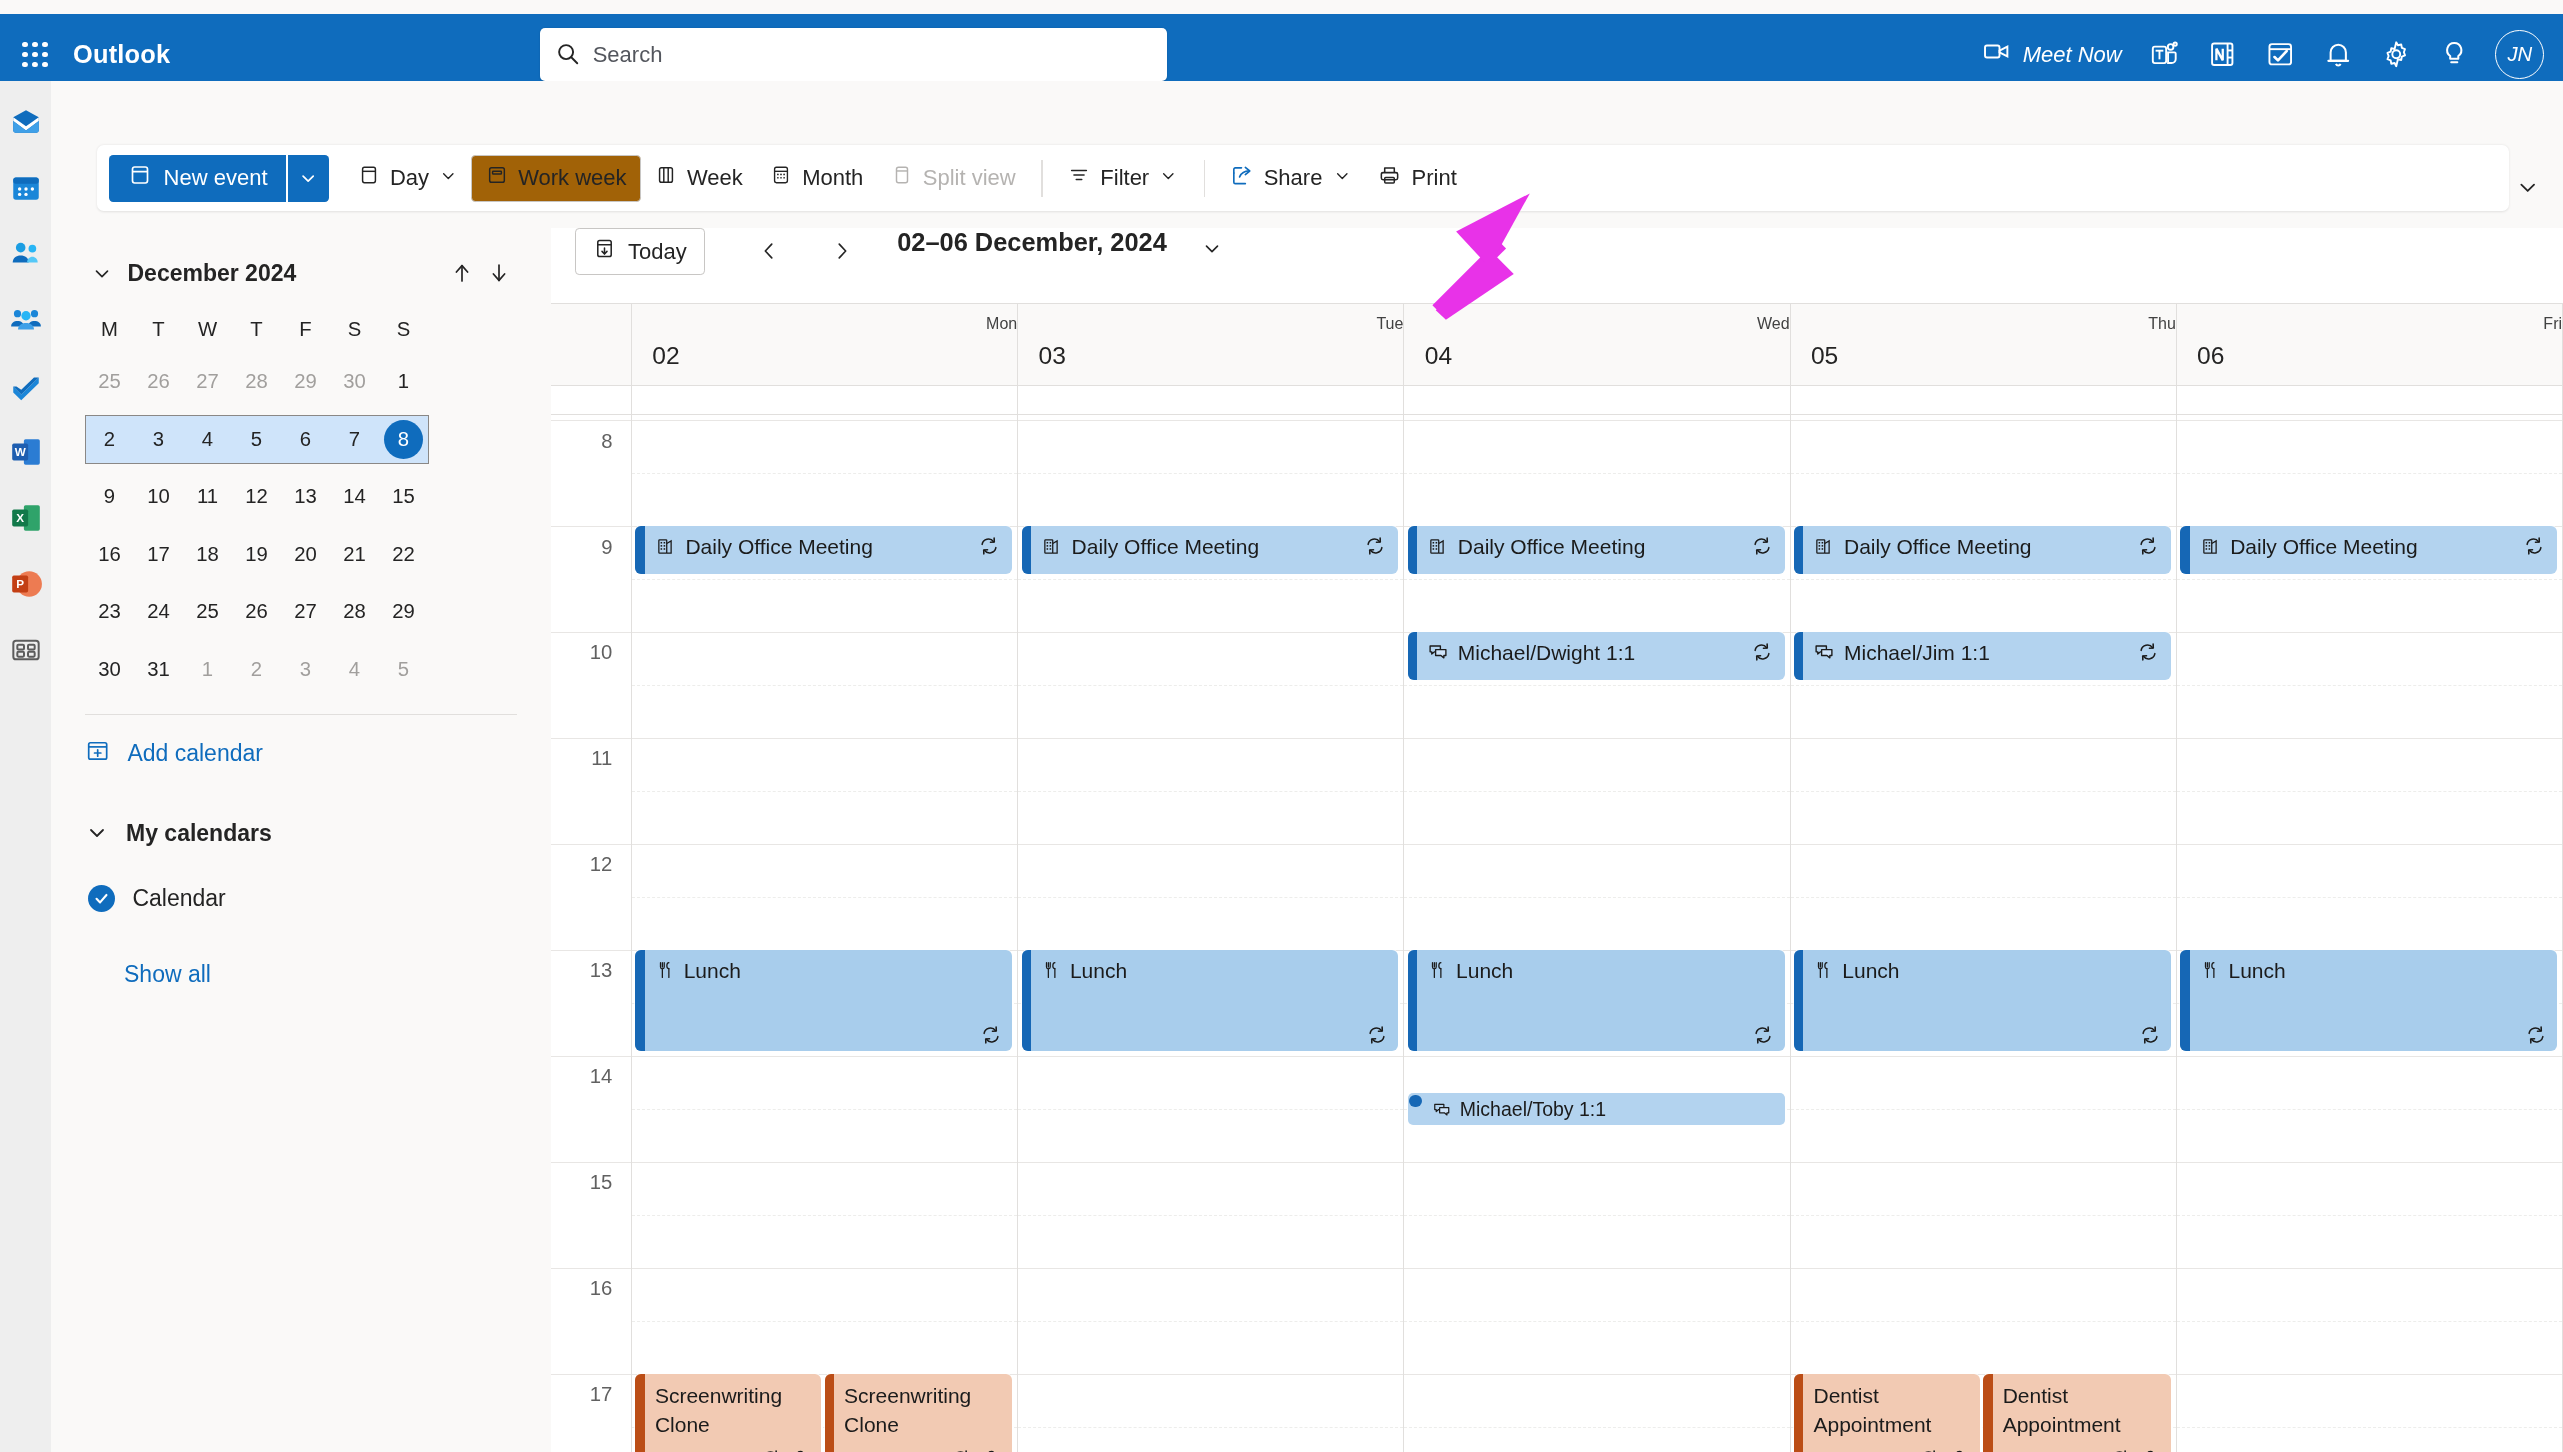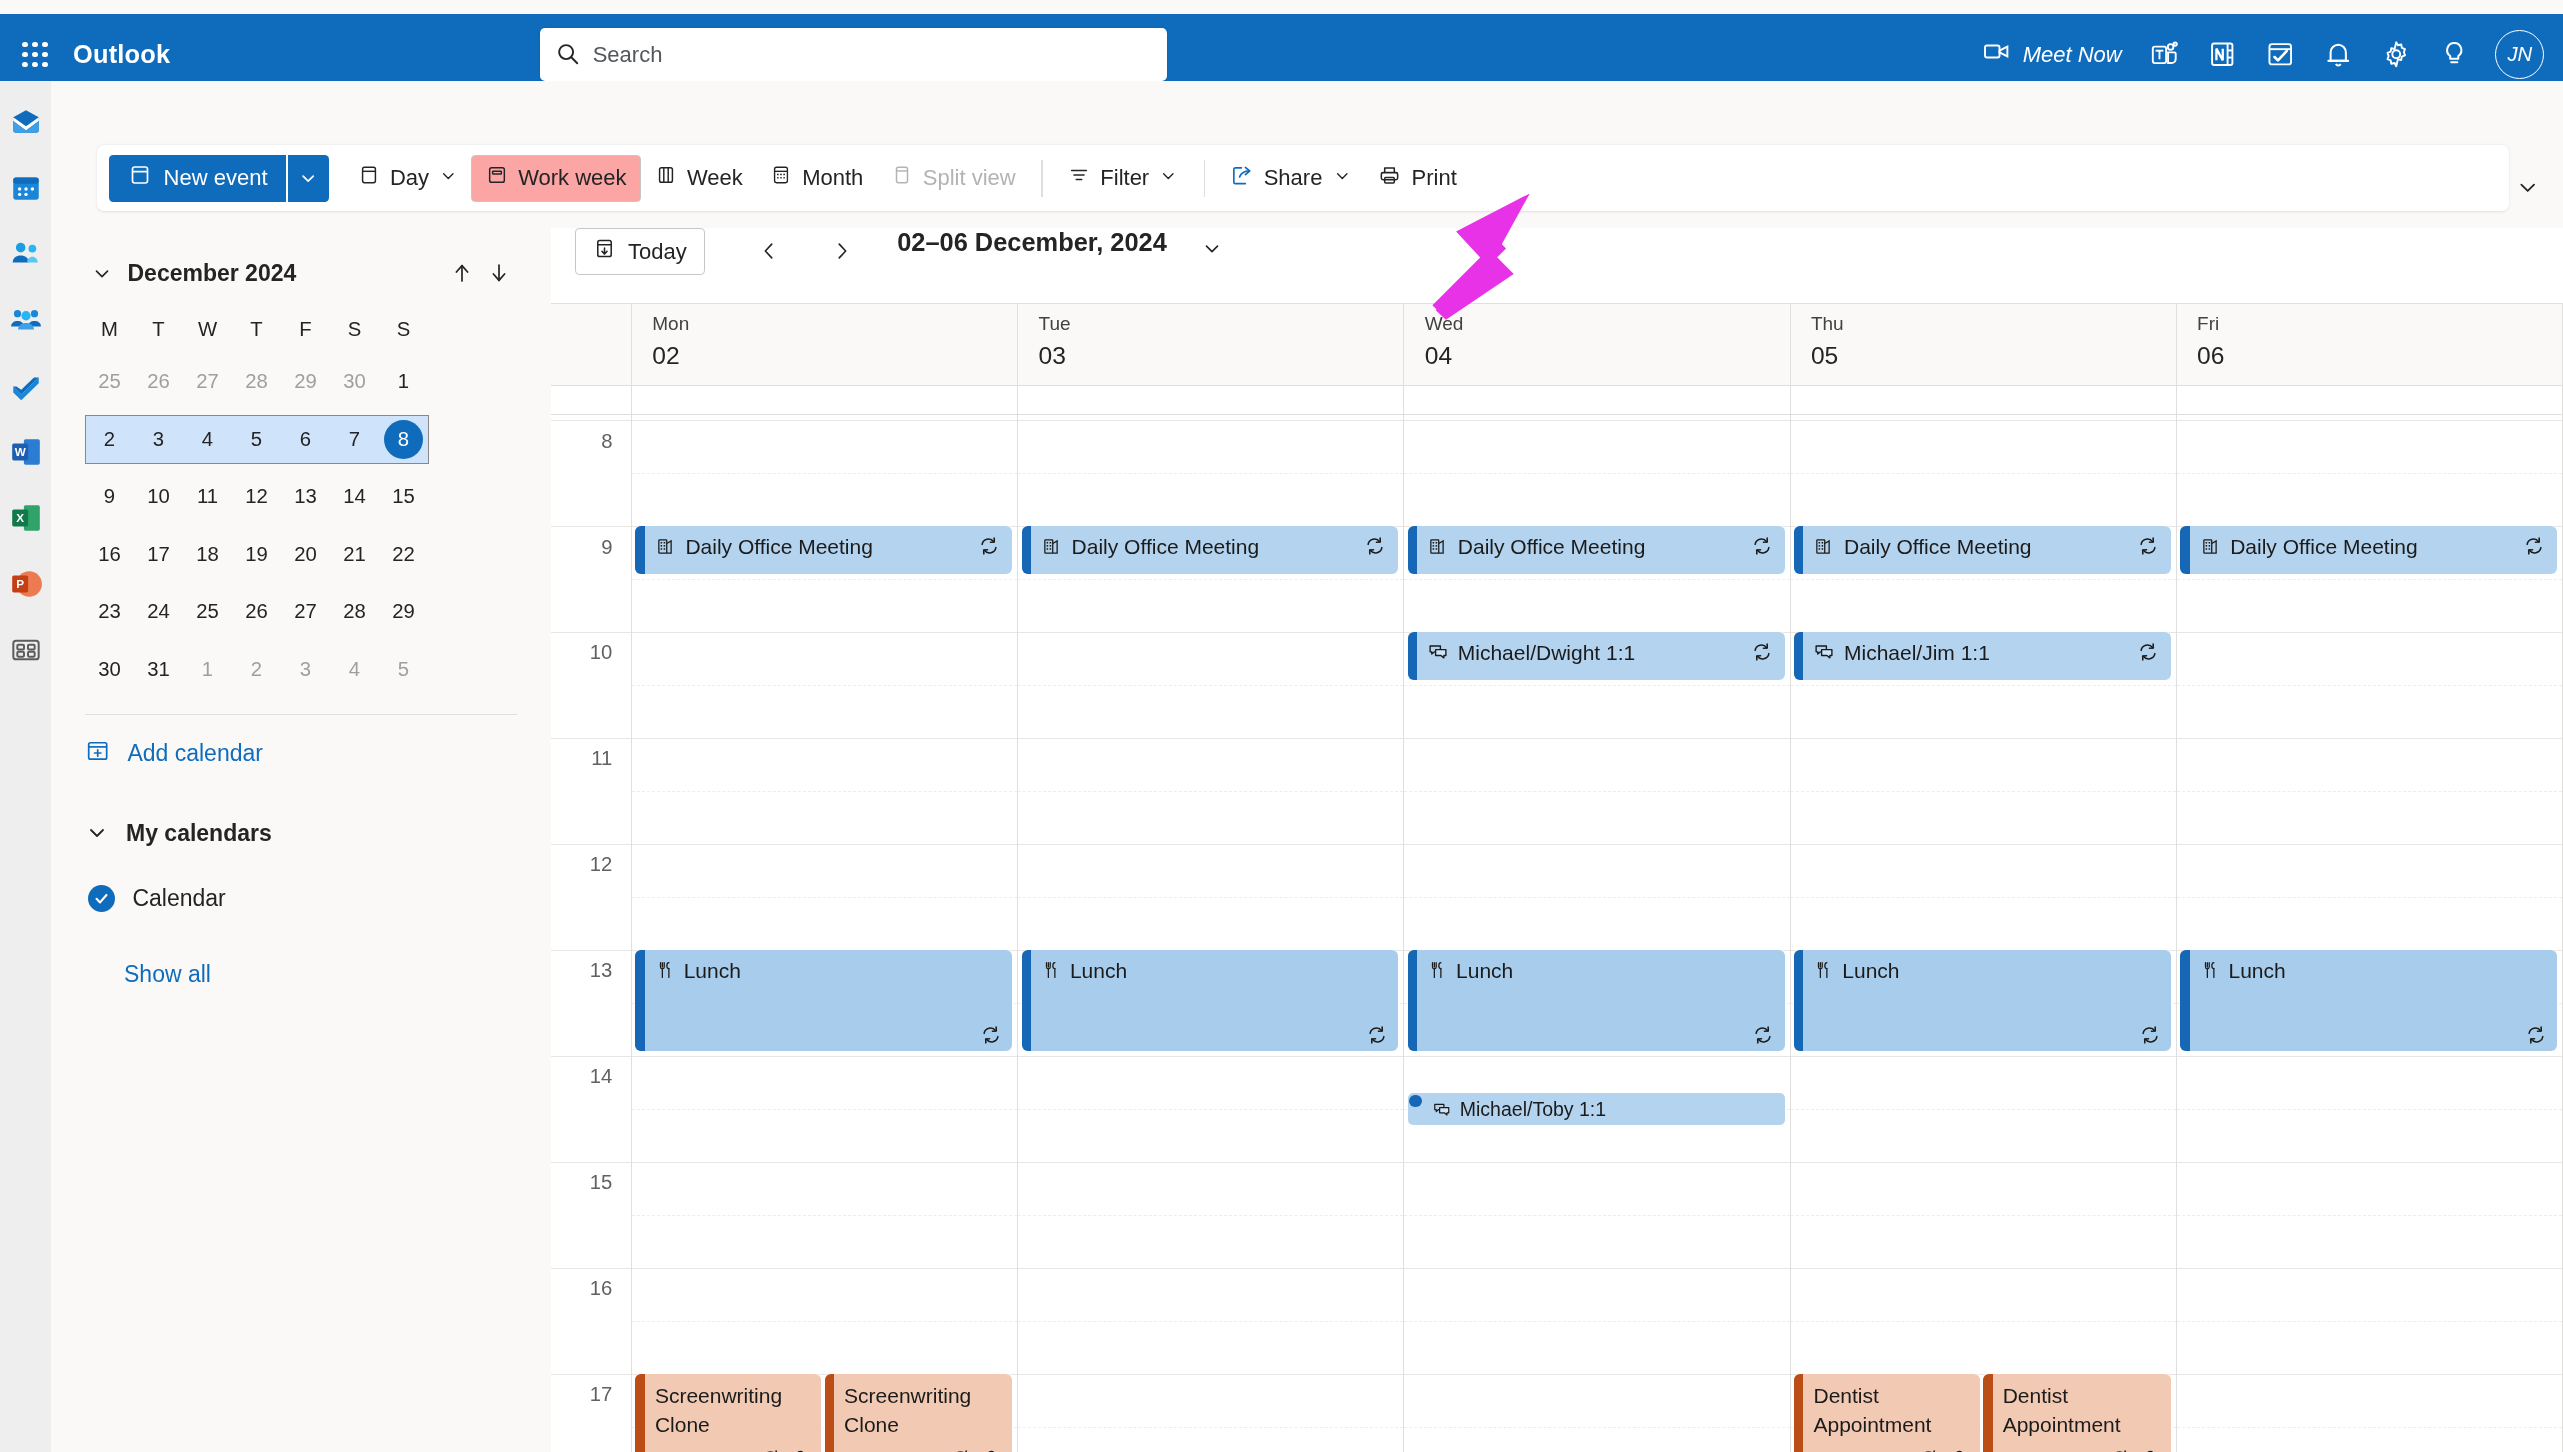--- a/index.html
+++ b/index.html
@@ -99,21 +99,21 @@
     padding: 0 18.6px; font-size: 22px; cursor: pointer; white-space: nowrap;
   }
   .newevent .sep { width: 1.7px; background: #ffffff; }
   .newevent .caret {
     background: #0f6cbd; color: #fff; width: 41px; display: flex; align-items: center; justify-content: center; cursor: pointer;
   }
   .cmd {
     display: flex; align-items: center; gap: 10.2px; height: 47px; padding: 0 13.6px;
     font-size: 22px; color: #242424; cursor: pointer; border-radius: 4.2px; white-space: nowrap;
   }
-  .cmd.sel { border: 1.3px solid #c8c6c4; background: #fca5a5; }
+  .cmd.sel { border: 1.3px solid #c8c6c4; background: #a16207; }
   .cmd.disabled { color: #b5b3b1; cursor: default; }
   .vdiv { width: 1.3px; height: 37px; background: #e1dfdd; margin: 0 12px; }
   .ribbon-collapse { position:absolute; right: 18.6px; top: 89px; width: 34px; height: 34px; display:flex;align-items:center;justify-content:center;cursor:pointer;}
 
   
   .sidebar {
     position: absolute; left: 51px; top: 228px; width: 500px; height: 1225px;
     background: #faf9f8; padding: 0 34px;
   }
   .mc-head { display: flex; align-items: center; height: 56px; margin-top: 17px; }
@@ -170,21 +170,21 @@
   .range-caret { width: 39px; height: 39px; display:flex;align-items:center;justify-content:center;cursor:pointer; margin-left: 8.5px;}
 
   .daygrid-head {
     display: flex; height: 83px; border-top: 1.3px solid #e1dfdd; border-bottom: 1.3px solid #e1dfdd;
     background: #faf9f8;
   }
   .gutter-head { width: 81px; flex: 0 0 81px; border-right: 1.3px solid #e1dfdd; }
   .dcol-head {
     flex: 1 1 0; border-right: 1.3px solid #e1dfdd; padding: 6.8px 0 0 20.3px;
   }
-  .dcol-head .dow { font-size: 19px; color:#424242; line-height: 25.4px;}
+  .dcol-head .dow { font-size: 16px; color:#424242; line-height: 25.4px; text-align: right;}
   .dcol-head .dnum { font-size: 24.6px; color:#242424; line-height: 34px; margin-top: 2.5px;}
 
   .allday { display:flex; height: 29px; border-bottom: 1.3px solid #e1dfdd; background:#fff;}
   .allday .g { width: 81px; flex: 0 0 81px; border-right: 1.3px solid #e1dfdd;}
   .allday .c { flex: 1 1 0; border-right: 1.3px solid #e1dfdd;}
 
   .grid-scroll { position: relative; height: 1038px; overflow: hidden; }
   .grid-inner { position: relative; display: flex; height: 1187px; }
   .gutter { width: 81px; flex: 0 0 81px; border-right: 1.3px solid #e1dfdd; position: relative; background:#fff;}
   .hourlabel {

